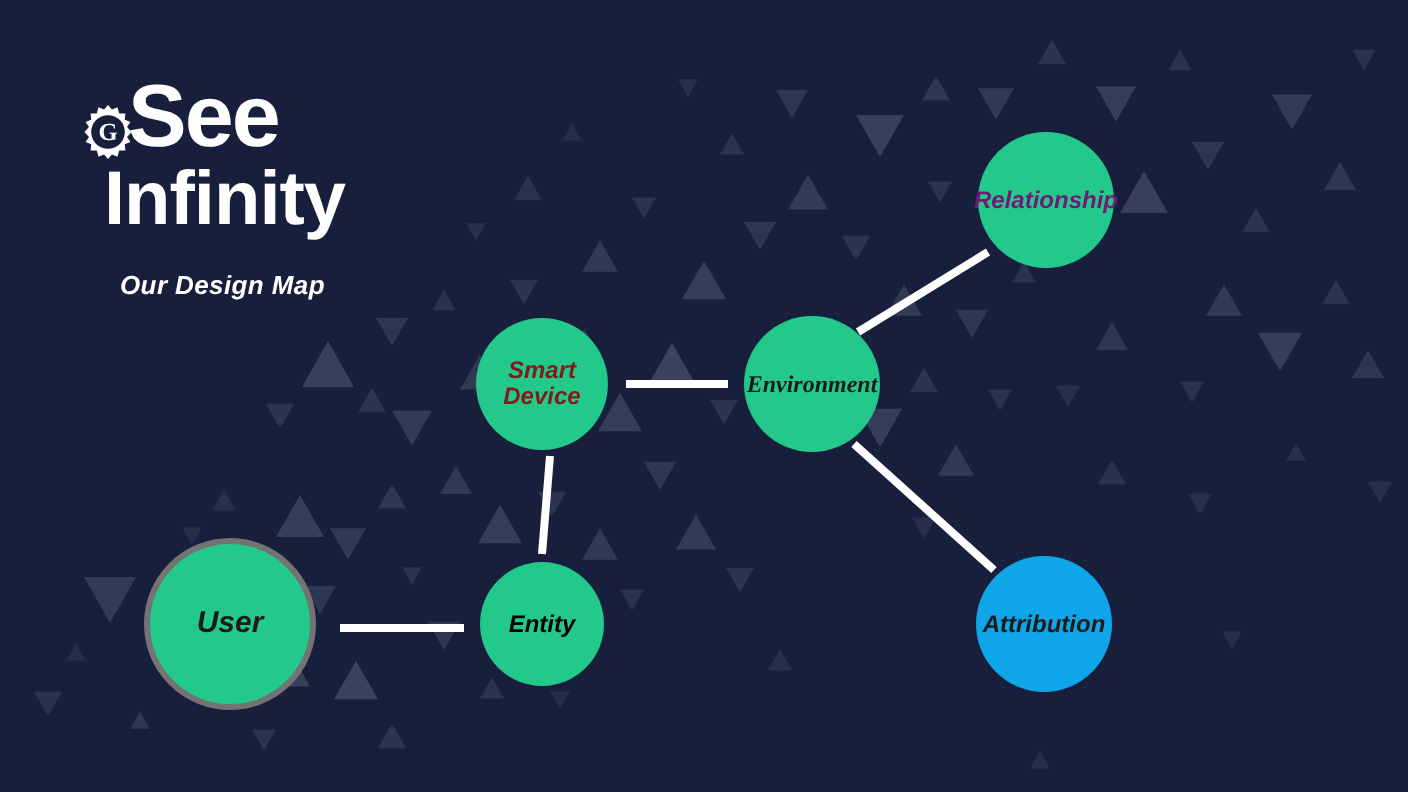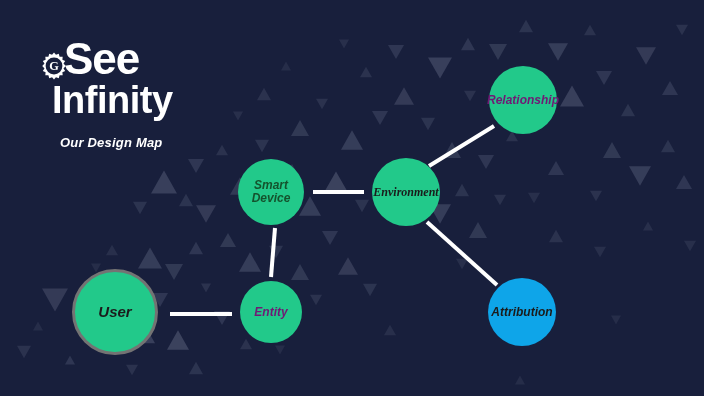--- a/index.html
+++ b/index.html
@@ -212,24 +212,24 @@
       </svg>
       <div class="logo-see">See</div>
     </div>
     <div class="logo-infinity">Infinity</div>
     <div class="logo-sub">Our Design Map</div>
   </div>
 
 <div class="node selected" style="left: 72px; top: 269px; width: 86px; height: 86px; background: rgb(34, 201, 138); color: rgb(27, 27, 27); font-size: 15px;">
       <span class="node-label">User</span>
     </div>
-    <div class="node" style="left: 240px; top: 281px; width: 62px; height: 62px; background: rgb(34, 201, 138); color: #701a75; font-size: 12px;">
+    <div class="node" style="left: 240px; top: 281px; width: 62px; height: 62px; background: rgb(34, 201, 138); color: #000000; font-size: 12px;">
       <span class="node-label">Entity</span>
     </div>
-    <div class="node" style="left: 238px; top: 159px; width: 66px; height: 66px; background: rgb(34, 201, 138); color: #14532d; font-size: 12px;">
+    <div class="node" style="left: 238px; top: 159px; width: 66px; height: 66px; background: rgb(34, 201, 138); color: #7f1d1d; font-size: 12px;">
       <span class="node-label">Smart
 Device</span>
     </div>
     <div class="node" style="left: 372px; top: 158px; width: 68px; height: 68px; background: rgb(34, 201, 138); color: rgb(27, 27, 27); font-size: 12px; font-family: Liberation Serif, serif;">
       <span class="node-label">Environment</span>
     </div>
     <div class="node" style="left: 489px; top: 66px; width: 68px; height: 68px; background: rgb(34, 201, 138); color: #701a75; font-size: 12px;">
       <span class="node-label">Relationship</span>
     </div>
     <div class="node" style="left: 488px; top: 278px; width: 68px; height: 68px; background: #0ea5e9; color: rgb(27, 27, 27); font-size: 12px;">

